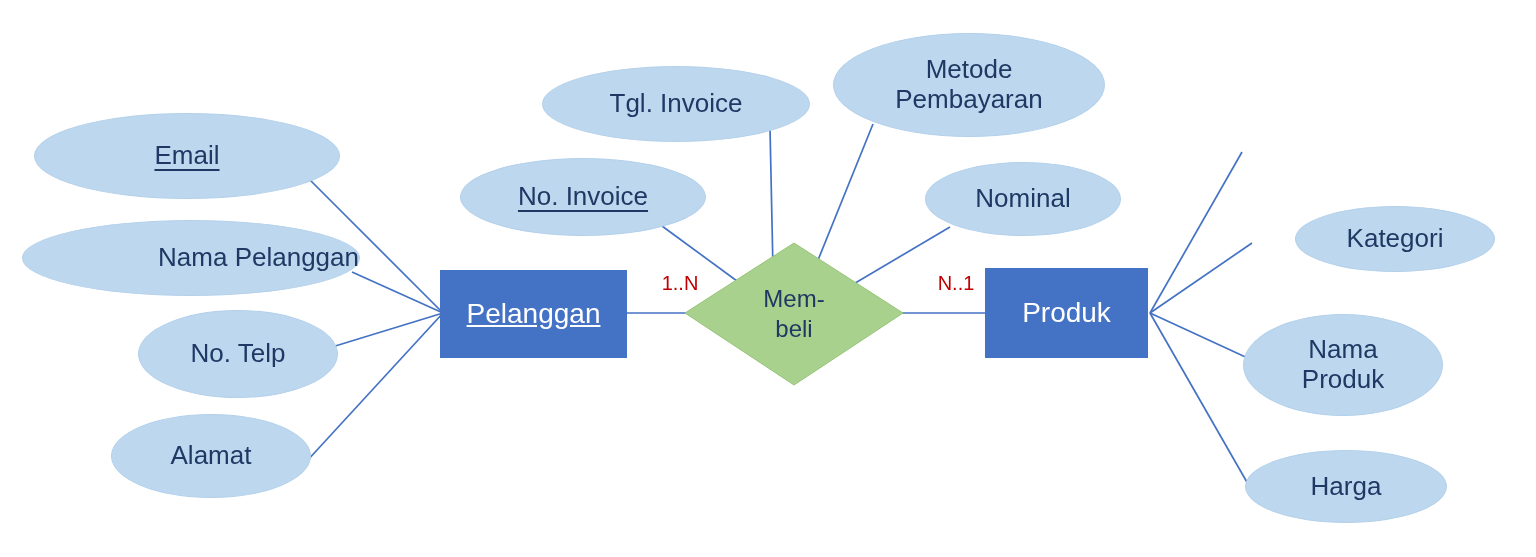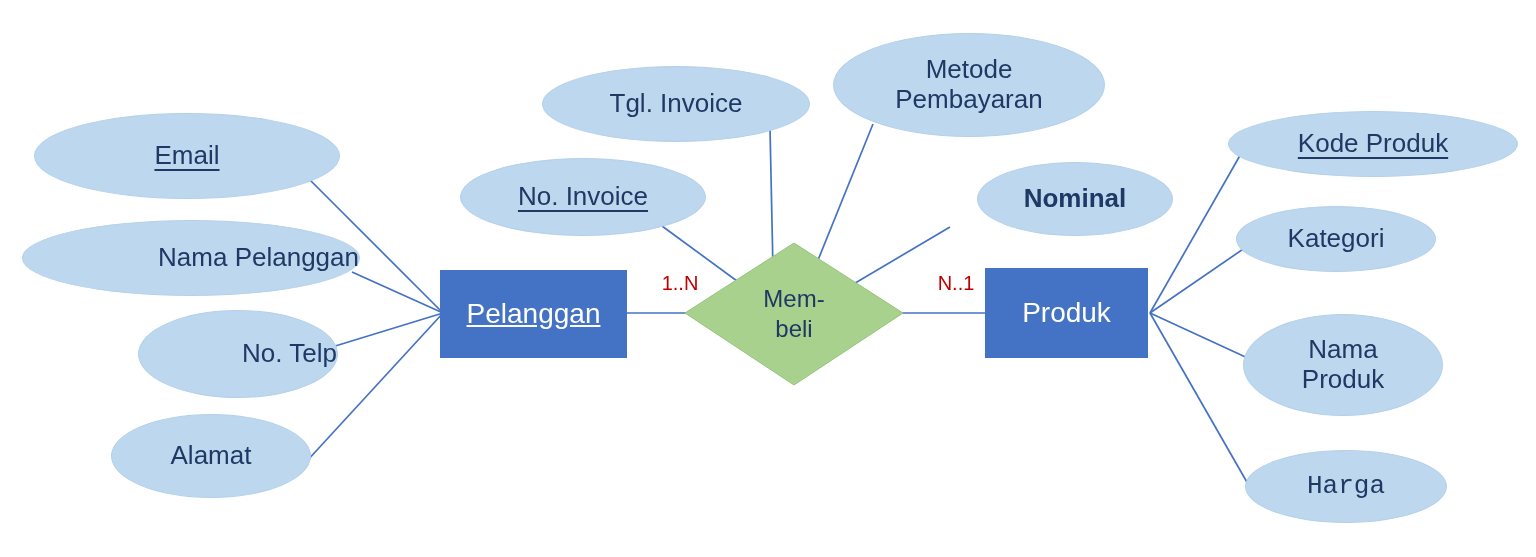--- a/index.html
+++ b/index.html
@@ -99,50 +99,47 @@
 
     <polygon class="diamond" points="685,313 794,243 903,313 794,385"></polygon>
   </svg>
 
   <div class="ellipse key" style="left:34px;top:113px;width:306px;height:86px;">
     <span class="attr-label">Email</span>
   </div>
   <div class="ellipse" style="left:22px;top:220px;width:338px;height:76px;justify-content:flex-end;">
     <span class="attr-label">Nama Pelanggan</span>
   </div>
-  <div class="ellipse" style="left:138px;top:310px;width:200px;height:88px;justify-content:flex-end;">
+  <div class="ellipse" style="left:138px;top:310px;width:200px;height:88px;">
     <span class="attr-label">No. Telp</span>
   </div>
   <div class="ellipse" style="left:111px;top:414px;width:200px;height:84px;">
     <span class="attr-label">Alamat</span>
   </div>
 
   <div class="ellipse" style="left:542px;top:66px;width:268px;height:76px;">
     <span class="attr-label">Tgl. Invoice</span>
   </div>
   <div class="ellipse key" style="left:460px;top:158px;width:246px;height:78px;">
     <span class="attr-label">No. Invoice</span>
   </div>
   <div class="ellipse" style="left:833px;top:33px;width:272px;height:104px;">
     <span class="attr-label wrap-narrow">Metode Pembayaran</span>
   </div>
-  <div class="ellipse" style="left:977px;top:162px;width:196px;height:74px;font-weight:bold;">
+  <div class="ellipse" style="left:925px;top:162px;width:196px;height:74px;">
     <span class="attr-label">Nominal</span>
   </div>
 
-  <div class="ellipse key" style="left:1228px;top:111px;width:290px;height:66px;">
-    <span class="attr-label">Kode Produk</span>
-  </div>
-  <div class="ellipse" style="left:1236px;top:206px;width:200px;height:66px;">
+  <div class="ellipse" style="left:1295px;top:206px;width:200px;height:66px;">
     <span class="attr-label">Kategori</span>
   </div>
   <div class="ellipse" style="left:1243px;top:314px;width:200px;height:102px;">
     <span class="attr-label wrap-xnarrow">Nama Produk</span>
   </div>
-  <div class="ellipse" style="left:1245px;top:450px;width:202px;height:73px;font-family:Liberation Mono, monospace;">
+  <div class="ellipse" style="left:1245px;top:450px;width:202px;height:73px;">
     <span class="attr-label">Harga</span>
   </div>
 
   <div class="entity" style="left:440px;top:270px;width:187px;height:88px;text-decoration:underline;">
     <span>Pelanggan</span>
   </div>
   <div class="entity" style="left:985px;top:268px;width:163px;height:90px;">
     <span>Produk</span>
   </div>
 

